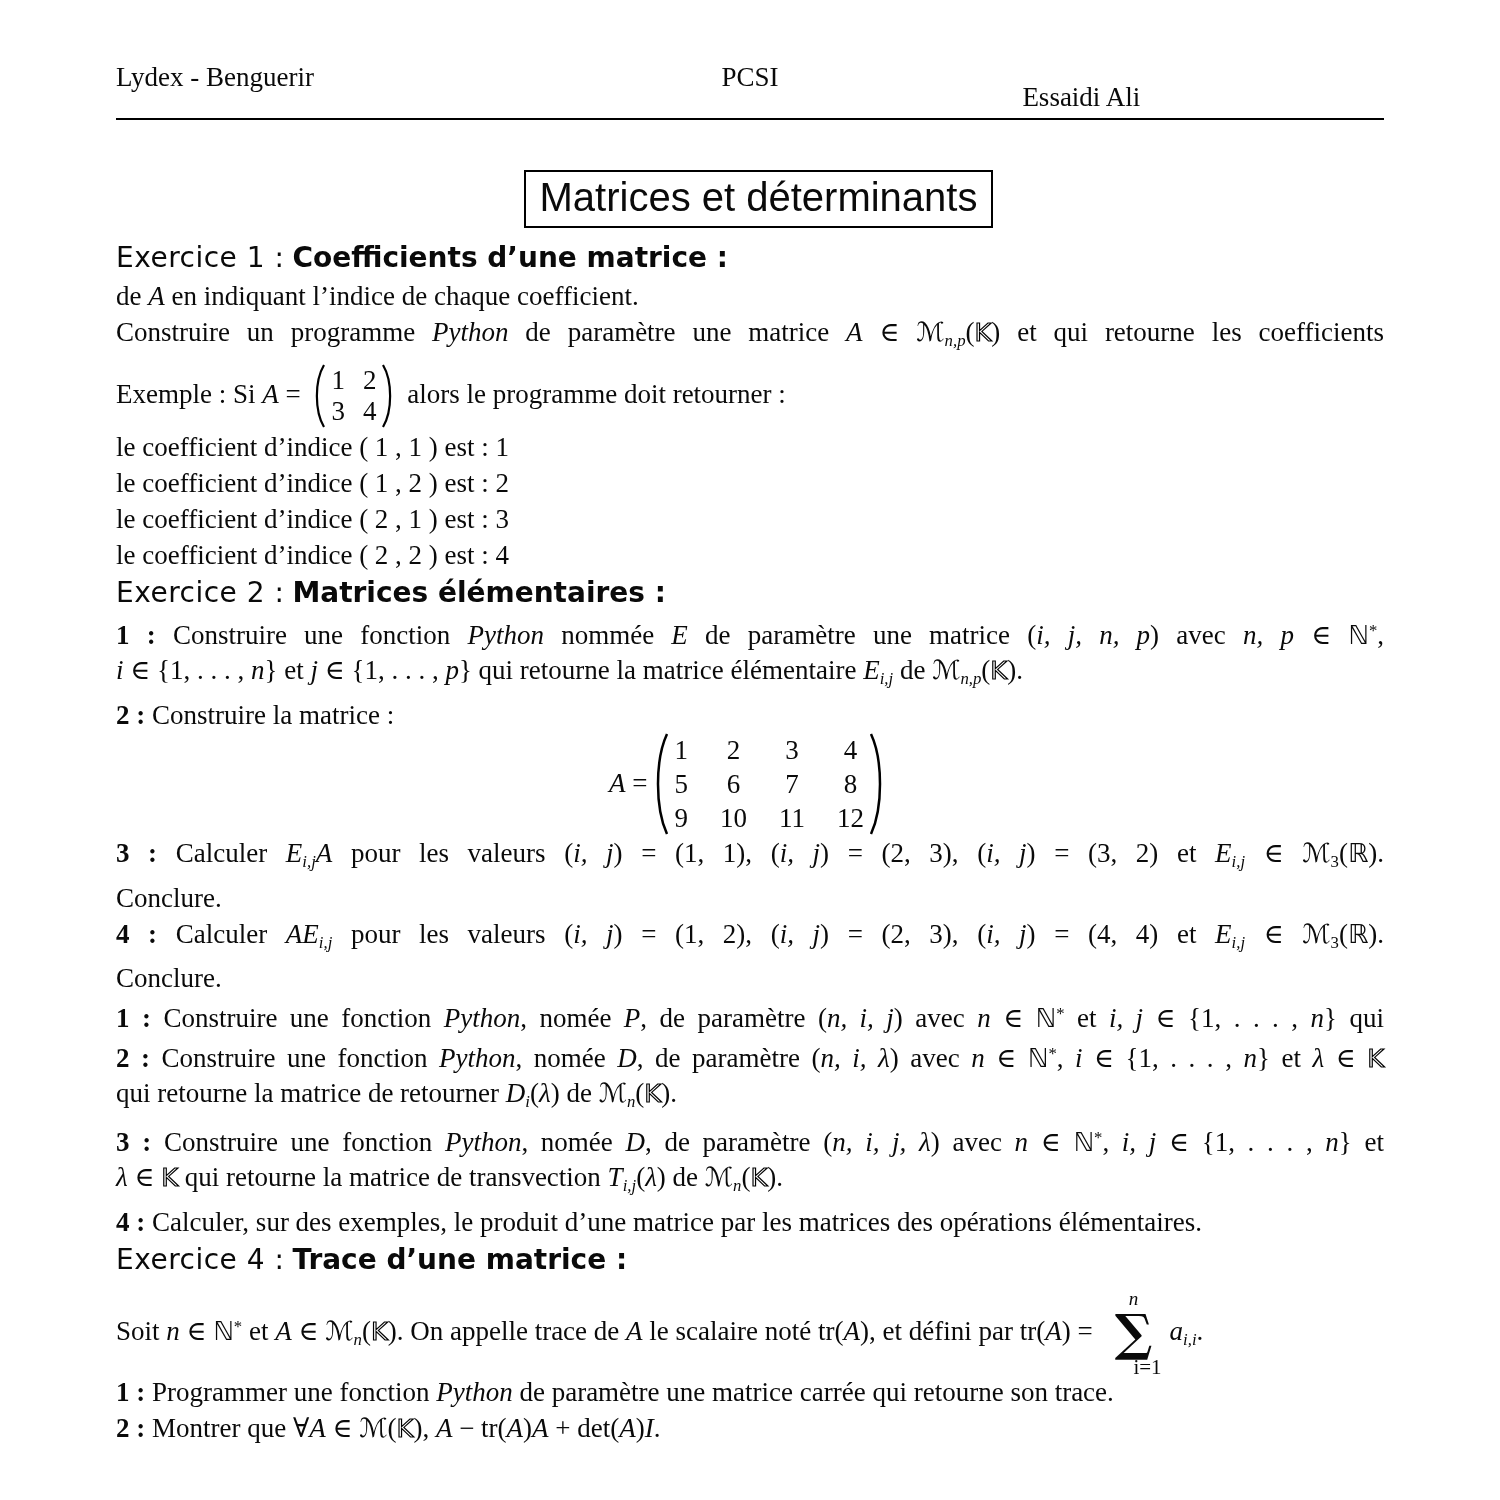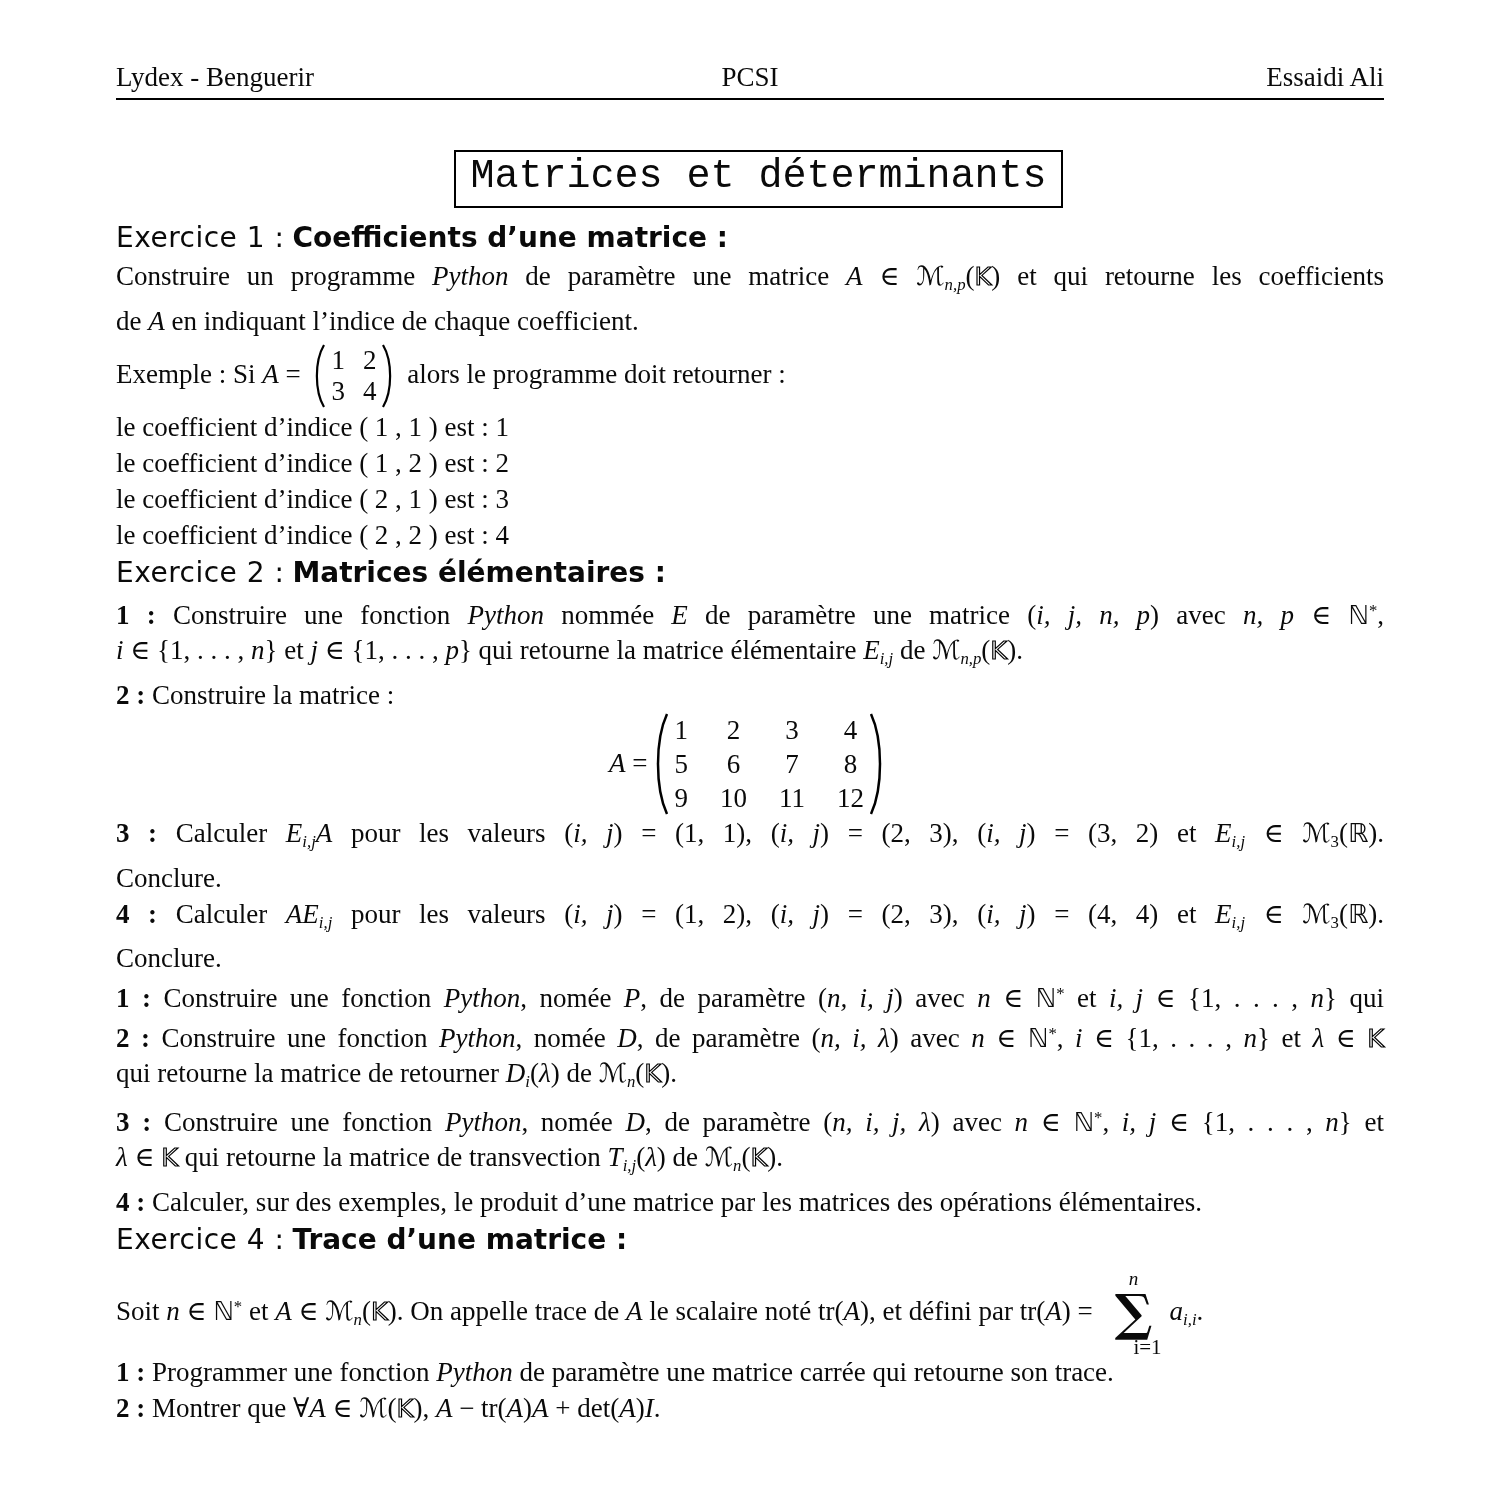--- a/index.html
+++ b/index.html
@@ -4,27 +4,27 @@
 <style>
   html,body{margin:0;padding:0;background:#ffffff;}
   body{width:1500px;height:1500px;overflow:hidden;color:#0a0a0a;
        font-family:"Liberation Serif","DejaVu Serif",serif;}
   .page{box-sizing:border-box;width:1500px;height:1500px;padding:0 116px;overflow:hidden;position:relative;}
 
   
   .hdr{padding-top:62px;display:grid;grid-template-columns:1fr auto 1fr;font-size:27px;line-height:30px;}
   .hdr .hl{text-align:left;}
   .hdr .hc{text-align:center;}
-  .hdr .hr{text-align:right;}
+  .hdr .hr{text-align:center;margin-top:20px;}
   .rule{margin-top:6px;border-top:2px solid #000;height:0;}
 
   
   .title-wrap{margin-top:50px;height:58px;text-align:center;}
   .title-box{display:inline-block;border:2px solid #000;padding:1px 14px 5px 14px;
-             font-family:Liberation Mono, monospace;font-size:40px;line-height:48px;font-weight:400;margin-left:17px;}
+             font-family:Liberation Sans, sans-serif;font-size:40px;line-height:48px;font-weight:400;margin-left:17px;}
 
   
   .xhead{font-family:"DejaVu Sans","Liberation Sans",sans-serif;font-size:28px;line-height:40px;white-space:nowrap;}
   .xhead .xlabel{font-weight:500;letter-spacing:.5px;margin-right:8px;}
   .xhead .xname{font-weight:bold;}
   .xhead.first{margin-top:10px;}
 
   
   .ln{font-size:27px;line-height:36px;}
   .just{text-align:justify;text-align-last:justify;}
@@ -73,22 +73,22 @@
   </div>
   <div class="rule"></div>
 
   <div class="title-wrap">
     <span class="title-box">Matrices et déterminants</span>
   </div>
 
   <div class="xhead first">
     <span class="xlabel">Exercice 1 :</span><span class="xname">Coefficients d’une matrice :</span>
   </div>
+  <div class="ln"><span class="s-t">de </span><span class="s-i">A</span><span class="s-t"> en indiquant l’indice de chaque coefficient.</span></div>
   <div class="ln just"><span class="s-t">Construire un programme </span><span class="s-i">Python</span><span class="s-t"> de paramètre une matrice </span><span class="s-i">A</span><span class="s-t"> ∈ </span><span class="s-M">ℳ</span><span class="s-sub">n,p</span><span class="s-t">(</span><span class="s-K">K</span><span class="s-t">) et qui retourne les coefficients</span></div>
-  <div class="ln"><span class="s-t">de </span><span class="s-i">A</span><span class="s-t"> en indiquant l’indice de chaque coefficient.</span></div>
 
   <div class="exline">
     <span><span class="s-t">Exemple : Si </span><span class="s-i">A</span><span class="s-t"> = </span></span><span class="imatrix">
         <svg class="paren" width="15" height="66" viewBox="0 0 15 66">
           <path d="M13 2 C3.5 18 3.5 48 13 64" stroke="#000" stroke-width="2.2" fill="none"></path>
         </svg>
         <span class="mgrid" style="grid-template-columns: repeat(2, auto);">
           <span>1</span>
           <span>2</span>
           <span>3</span>

